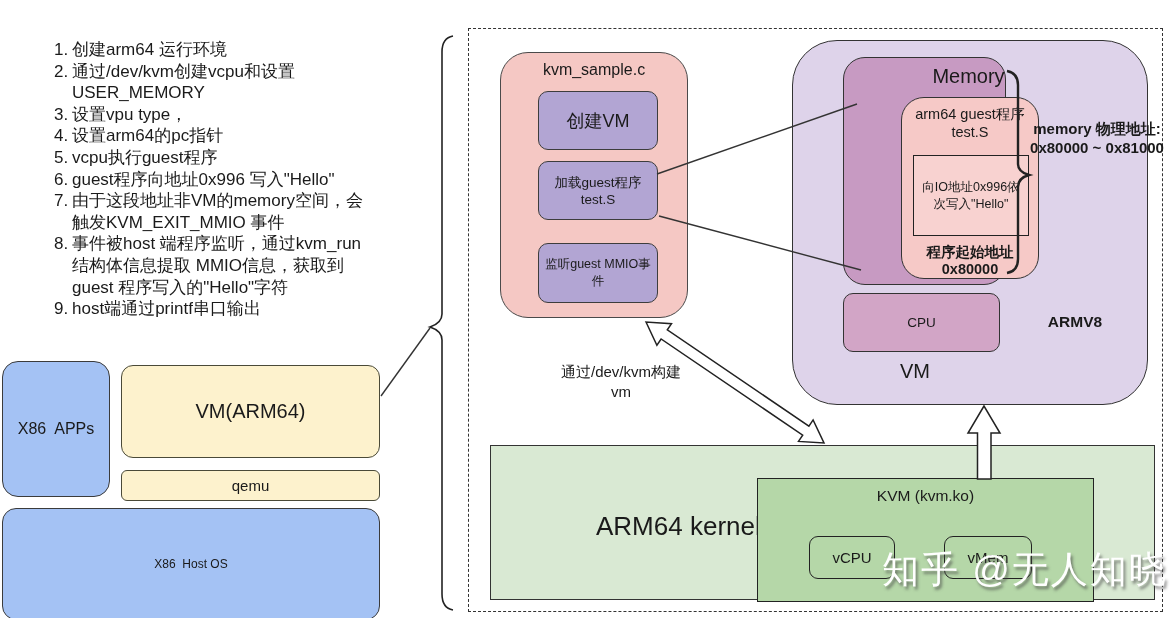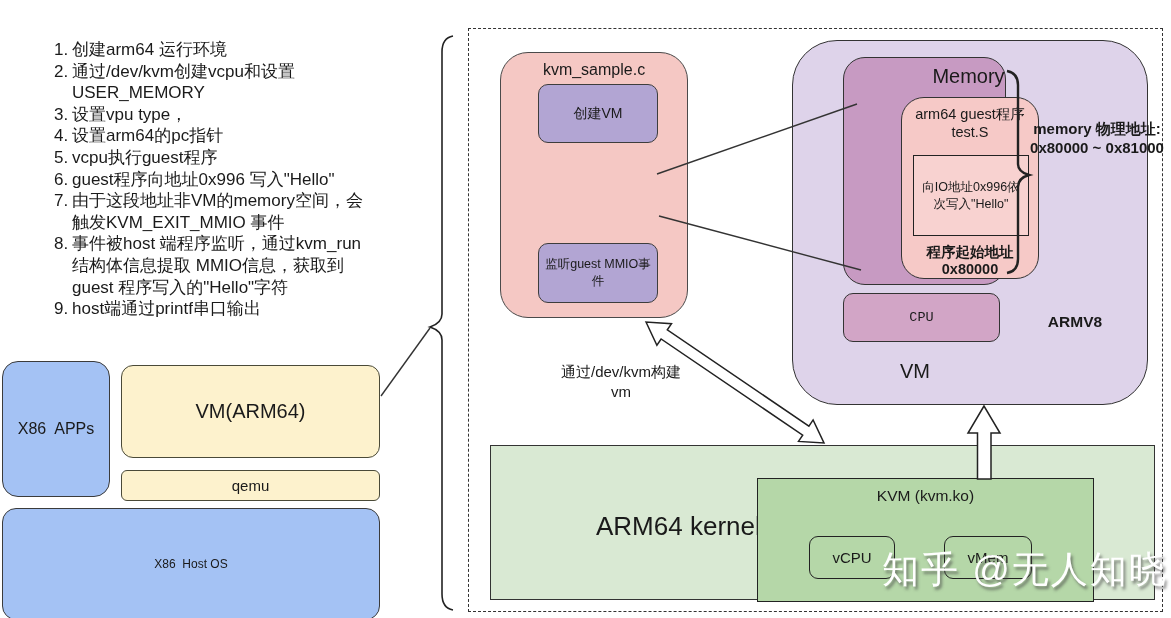--- a/index.html
+++ b/index.html
@@ -17,33 +17,33 @@
   #x86apps{left:2px;top:361px;width:108px;height:136px;background:#a4c2f4;border:1.5px solid #3b3b3b;border-radius:16px;font-size:16px;white-space:pre;}
   #vmarm64{left:121px;top:365px;width:259px;height:93px;background:#fdf2cd;border:1.5px solid #4a4a38;border-radius:12px;font-size:20px;}
   #qemu{left:121px;top:470px;width:259px;height:31px;background:#fdf2cd;border:1.5px solid #4a4a38;border-radius:6px;font-size:15px;}
   #x86host{left:2px;top:508px;width:378px;height:112px;background:#a4c2f4;border:1.5px solid #3b3b3b;border-radius:14px;font-size:12px;white-space:pre;}
   
   #dashed{position:absolute;left:468px;top:28px;width:695px;height:584px;border:1.5px dashed #333;box-sizing:border-box;}
   
   #sample{left:500px;top:52px;width:188px;height:266px;background:#f5c8c4;border:1.5px solid #4a4a4a;border-radius:28px;display:block;}
   #sampleTitle{position:absolute;left:0;top:8px;width:100%;text-align:center;font-size:16px;}
   .stepbox{position:absolute;left:37px;width:118px;background:#b2a5d3;border:1.5px solid #3d3d3d;border-radius:10px;display:flex;align-items:center;justify-content:center;text-align:center;}
-  #step1{top:31px;height:57px;font-size:14px;}
+  #step1{top:38px;height:57px;font-size:18px;}
   #step2{top:108px;height:57px;font-size:13.5px;}
   #step3{top:190px;height:58px;font-size:12.5px;}
   
   #vmbox{left:792px;top:40px;width:356px;height:365px;background:#ded3ea;border:1.5px solid #333;border-radius:45px;display:block;}
   #memory{left:843px;top:57px;width:161px;height:226px;background:#c79ac2;border:1.5px solid #333;border-radius:22px;display:block;position:absolute;}
   #memTitle{position:absolute;left:0;top:7px;width:100%;text-align:center;font-size:20px;padding-left:44px;}
   #guest{position:absolute;left:901px;top:97px;width:136px;height:180px;background:#f6c9c7;border:1.3px solid #333;border-radius:23px;display:block;}
   #guestTitle{position:absolute;left:0;top:7px;width:100%;text-align:center;font-size:14.5px;line-height:18px;}
   #iobox{position:absolute;left:11px;top:57px;width:114px;height:79px;background:#f8d2d0;border:1px solid #222;display:flex;align-items:center;justify-content:center;text-align:center;font-size:12.5px;line-height:17px;}
   #startaddr{position:absolute;left:0;top:146px;width:100%;text-align:center;font-weight:bold;font-size:14.5px;line-height:17px;}
   #memaddr{position:absolute;left:1030px;top:119px;width:134px;text-align:center;font-weight:bold;font-size:15px;line-height:19px;}
-  #cpubox{left:843px;top:293px;width:157px;height:49px;background:#d2a5c6;border:1.3px solid #333;border-radius:10px;font-size:13.5px;font-family:Liberation Mono, monospace;}
+  #cpubox{left:843px;top:293px;width:157px;height:59px;background:#d2a5c6;border:1.3px solid #333;border-radius:10px;font-size:13.5px;}
   #armv8{position:absolute;left:1030px;top:313px;width:90px;text-align:center;font-weight:bold;font-size:15.5px;}
   #vmlabel{position:absolute;left:880px;top:360px;width:70px;text-align:center;font-size:20px;}
   
   #kernel{left:490px;top:445px;width:665px;height:155px;background:#d9e9d3;border:1px solid #333;display:block;}
   #kernelLabel{position:absolute;left:105px;top:65px;font-size:26px;}
   #kvmbox{position:absolute;left:757px;top:478px;width:311px;height:122px;background:#b5d7a8;border:1px solid #222;display:block;padding-left:24px;}
   #kvmLabel{position:absolute;left:0;top:8px;width:100%;text-align:center;font-size:15.5px;}
   .vsub{position:absolute;top:57px;height:41px;background:#b5d7a8;border:1.3px solid #222;border-radius:9px;display:flex;align-items:center;justify-content:center;font-size:15px;}
   #vcpu{left:51px;width:84px;}
   #vmem{left:186px;width:86px;}
@@ -117,20 +117,21 @@
   <div class="box" id="x86apps">X86  APPs</div>
   <div class="box" id="vmarm64">VM(ARM64)</div>
   <div class="box" id="qemu">qemu</div>
   <div class="box" id="x86host">X86  Host OS</div>
 
   <div id="dashed"></div>
 
   <div class="box" id="sample">
     <div id="sampleTitle">kvm_sample.c</div>
     <div class="stepbox" id="step1">创建VM</div>
+    <div class="stepbox" id="step2">加载guest程序test.S</div>
     <div class="stepbox" id="step3">监听guest MMIO事件</div>
   </div>
 
   <div class="box" id="vmbox"></div>
   <div id="memory">
     <div id="memTitle">Memory</div>
   </div>
   <div id="guest">
     <div id="guestTitle">
       <div>arm64 guest程序</div>

